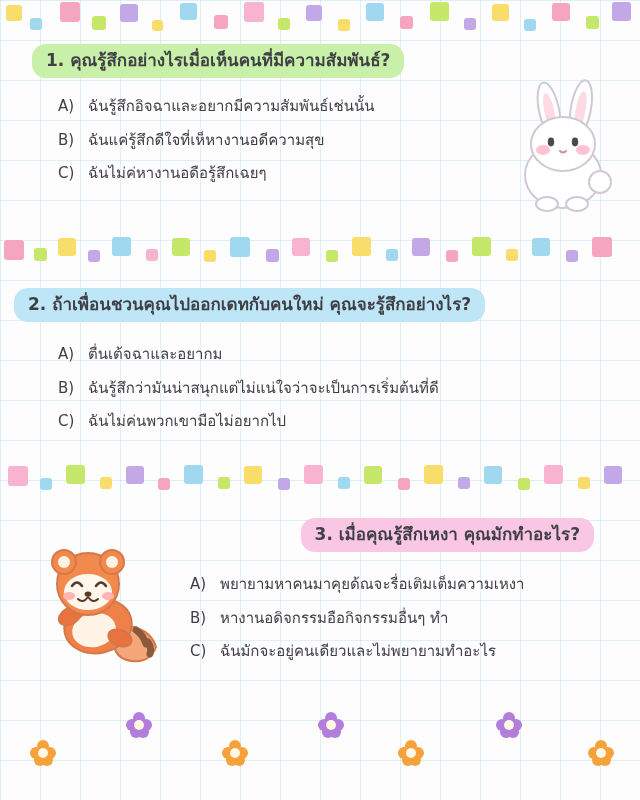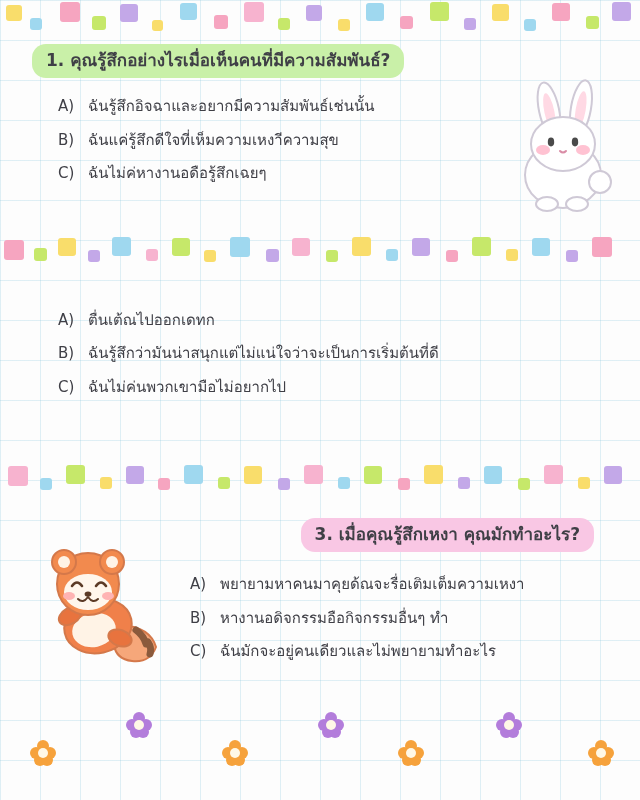--- a/index.html
+++ b/index.html
@@ -182,21 +182,21 @@
     <div class="qtitle-row" style="padding-left:32px;">
       <div class="qtitle" style="background:#c9f0a8;">1. คุณรู้สึกอย่างไรเมื่อเห็นคนที่มีความสัมพันธ์?</div>
     </div>
     <div class="choices" style="padding-left:58px;padding-right:140px;margin-top:18px;">
       <div class="choice">
         <span class="lab">A)</span>
         <span class="txt">ฉันรู้สึกอิจฉาและอยากมีความสัมพันธ์เช่นนั้น</span>
       </div>
       <div class="choice">
         <span class="lab">B)</span>
-        <span class="txt">ฉันแค่รู้สึกดีใจที่เห็มความเหงาีความสุข</span>
+        <span class="txt">ฉันแค่รู้สึกดีใจที่เห็หางานอดีความสุข</span>
       </div>
       <div class="choice">
         <span class="lab">C)</span>
         <span class="txt">ฉันไม่ค่หางานอดือรู้สึกเฉยๆ</span>
       </div>
     </div>
   </div>
 
   <div class="animal" style="left:505px;top:78px;width:115px;height:135px;">
     <svg width="115" height="135" viewBox="0 0 115 135">
@@ -219,24 +219,27 @@
       <path d="M55 73 q3 3 6 0" stroke="#d98ca6" stroke-width="2" fill="none" stroke-linecap="round"></path>
 
       <circle cx="95" cy="104" r="11" fill="#ffffff" stroke="#cfc9d6" stroke-width="2"></circle>
 
       <ellipse cx="42" cy="126" rx="11" ry="7" fill="#ffffff" stroke="#cfc9d6" stroke-width="2"></ellipse>
       <ellipse cx="72" cy="126" rx="11" ry="7" fill="#ffffff" stroke="#cfc9d6" stroke-width="2"></ellipse>
     </svg>
   </div>
 
   <div class="qblock" style="top:288px;left:0;">
+    <div class="qtitle-row" style="padding-left:14px;">
+      <div class="qtitle" style="background:#bfe6f7;">2. ถ้าเพื่อนชวนคุณไปออกเดทกับคนใหม่ คุณจะรู้สึกอย่างไร?</div>
+    </div>
     <div class="choices" style="padding-left:58px;padding-right:40px;margin-top:22px;">
       <div class="choice">
         <span class="lab">A)</span>
-        <span class="txt">ตื่นเต้ณไปออกเดทก</span>
+        <span class="txt">ตื่นเต้จฉาและอยากม</span>
       </div>
       <div class="choice">
         <span class="lab">B)</span>
         <span class="txt">ฉันรู้สึกว่ามันน่าสนุกแต่ไม่แน่ใจว่าจะเป็นการเริ่มต้นที่ดี</span>
       </div>
       <div class="choice">
         <span class="lab">C)</span>
         <span class="txt">ฉันไม่ค่นพวกเขามือไม่อยากไป</span>
       </div>
     </div>

